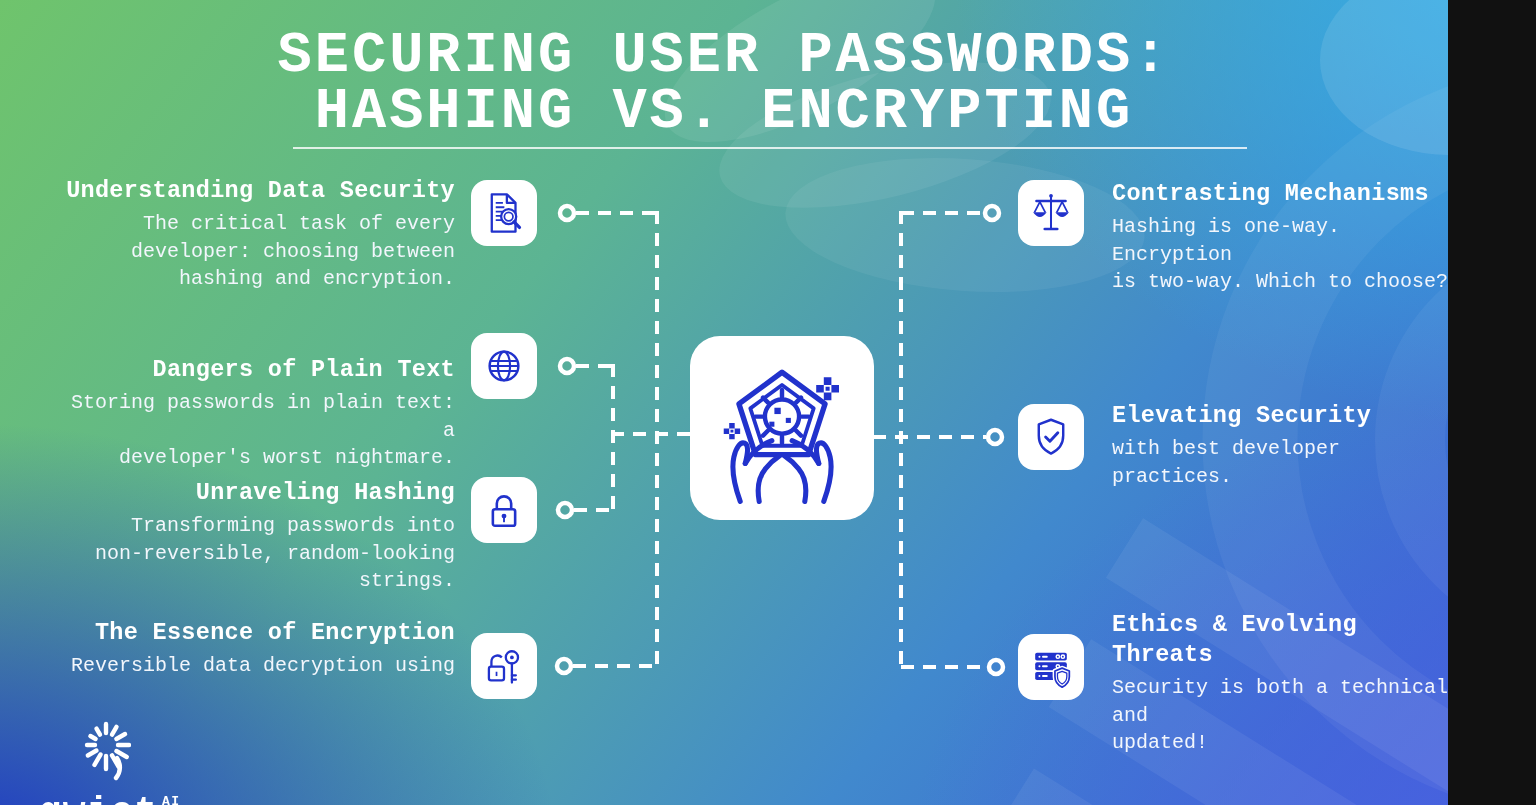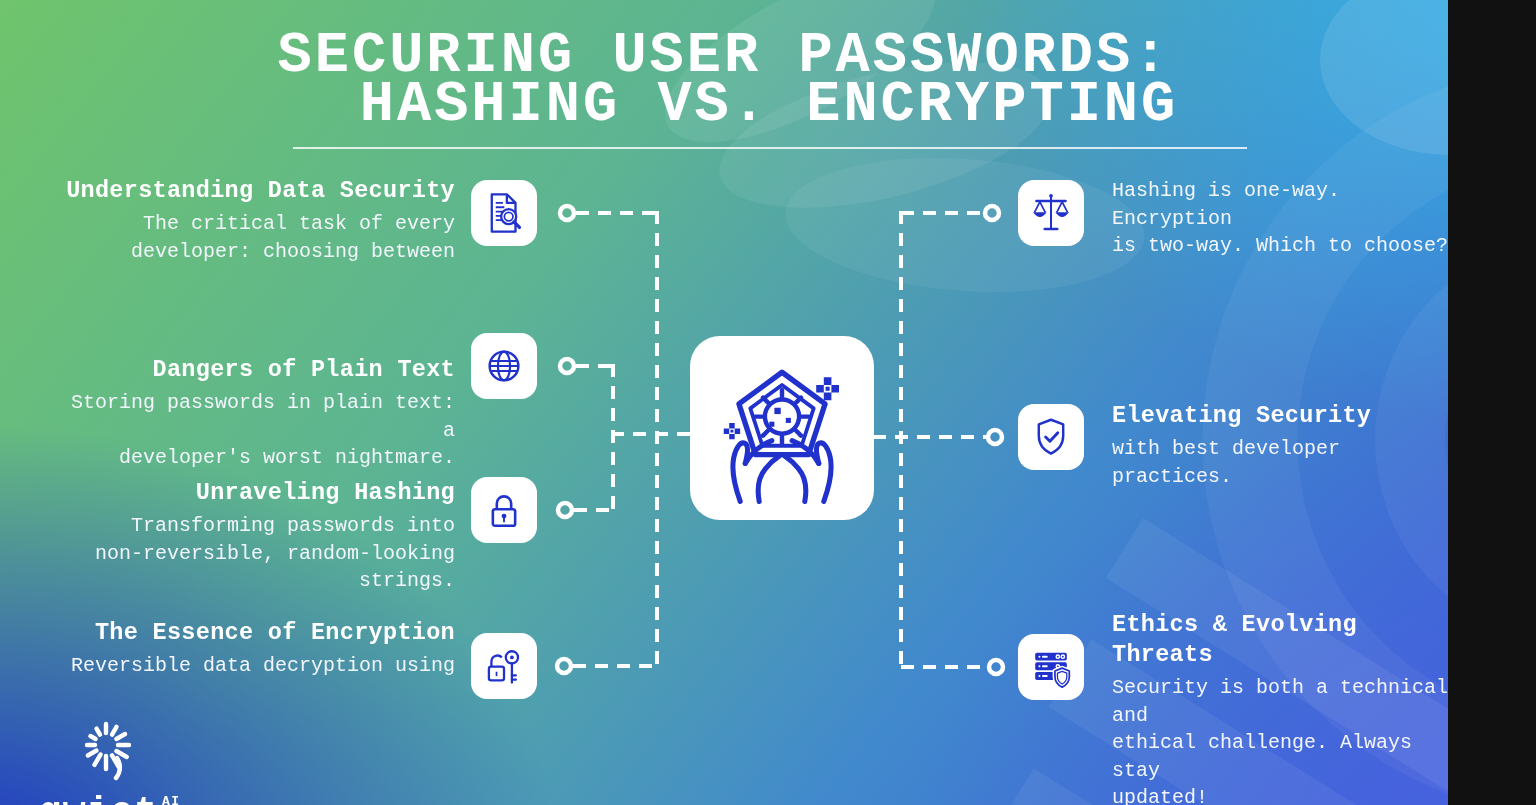--- a/index.html
+++ b/index.html
@@ -8,21 +8,21 @@
     font-family:Liberation Mono, monospace;
     background:
       radial-gradient(950px 720px at -2% 108%, #1c33c7 0%, rgba(28,51,199,0) 62%),
       radial-gradient(1050px 820px at 106% 110%, #4a63e0 0%, rgba(74,99,224,0) 60%),
       radial-gradient(950px 760px at 107% -6%, #35b3e8 0%, rgba(53,179,232,0) 63%),
       linear-gradient(128deg, #6fc46c 0%, #5cb493 36%, #4189cd 70%, #3a5fd6 100%);
   }
   .bg-decor{position:absolute;left:0;top:0;pointer-events:none;}
   .title-line{position:absolute;width:100%;text-align:center;color:#fff;
     font-weight:800;font-size:57px;line-height:56px;letter-spacing:3px;}
-  .title-line1{top:28px;} .title-line2{top:77px;padding-left:45px;}
+  .title-line1{top:28px;} .title-line2{top:84px;}
   .title-divider{position:absolute;left:293px;top:147px;width:954px;height:2px;
     background:rgba(255,255,255,.8);}
   .item-text{position:absolute;color:#fff;}
   .item-text.left{left:60px;width:395px;text-align:right;}
   .item-text.right{left:1112px;width:345px;text-align:left;}
   .item-heading{font-size:23.5px;font-weight:700;line-height:30px;letter-spacing:.3px;
     margin:2px 0 4px 0;color:#ffffff;}
   .body-line{font-size:20px;line-height:27.5px;font-weight:400;color:#f2f6fc;}
   .icon-card{position:absolute;width:66px;height:66px;background:#fff;border-radius:16px;
     display:flex;align-items:center;justify-content:center;}
@@ -84,20 +84,21 @@
       <circle cx="992" cy="213" r="7"></circle>
       <circle cx="995" cy="437" r="7"></circle>
       <circle cx="996" cy="667" r="7"></circle>
     </g>
   </svg>
 
   <div class="item-text left" style="top:174px">
     <h2 class="item-heading">Understanding Data Security</h2>
     <div class="body-line">The critical task of every</div>
     <div class="body-line">developer: choosing between</div>
+    <div class="body-line">hashing and encryption.</div>
   </div>
   <div class="icon-card" style="left:471px;top:180px">
     <svg width="46" height="46" viewBox="0 0 64 64" fill="none" stroke="#2132cc">
       <path d="M15 6 h21 l12 12 v40 h-33 z" stroke-width="3.2" stroke-linejoin="round"></path>
       <path d="M36 6 v12 h12" stroke-width="3.2" stroke-linejoin="round"></path>
       <path d="M20.5 18h10 M20.5 24h12 M20.5 30h9 M20.5 36h12 M20.5 42h10" stroke-width="2.6"></path>
       <circle cx="38.5" cy="37" r="10.5" stroke-width="3.2" fill="#fff"></circle>
       <circle cx="38.5" cy="37" r="6" stroke-width="2.4"></circle>
       <path d="M46 44.5 L53.5 52" stroke-width="4.6" stroke-linecap="round"></path>
     </svg>
@@ -188,20 +189,21 @@
         <path d="M7 31 q9.5 13 19 0 z"></path>
         <path d="M38 31 q9.5 13 19 0 z"></path>
       </g>
       <g stroke="#2132cc" stroke-width="2.4" fill="none">
         <path d="M16.5 16.5 L9 31 M16.5 16.5 L24 31"></path>
         <path d="M47.5 16.5 L40 31 M47.5 16.5 L55 31"></path>
       </g>
     </svg>
   </div>
   <div class="item-text right" style="top:177px">
+    <h2 class="item-heading">Contrasting Mechanisms</h2>
     <div class="body-line">Hashing is one-way. Encryption</div>
     <div class="body-line">is two-way. Which to choose?</div>
   </div>
 
   <div class="icon-card" style="left:1018px;top:404px">
     <svg width="46" height="46" viewBox="0 0 64 64" fill="none" stroke="#2132cc">
       <path d="M32 8 L49 14.5 V30 C49 43 42 50.5 32 55 C22 50.5 15 43 15 30 V14.5 Z" stroke-width="3.4" stroke-linejoin="round"></path>
       <path d="M24.5 32 L30.5 38 L41.5 26" stroke-width="4" stroke-linecap="round" stroke-linejoin="round"></path>
     </svg>
   </div>
@@ -233,21 +235,20 @@
       <g transform="translate(35.5 32.5)">
         <path d="M12 1 L22 5 V13 C22 20 18 24.5 12 27.5 C6 24.5 2 20 2 13 V5 Z" fill="none" stroke="#ffffff" stroke-width="6.5" stroke-linejoin="round"></path>
         <path d="M12 1 L22 5 V13 C22 20 18 24.5 12 27.5 C6 24.5 2 20 2 13 V5 Z" fill="#ffffff" stroke="#2132cc" stroke-width="2.4" stroke-linejoin="round"></path>
         <path d="M12 5.5 L18.5 8 V13 C18.5 17.8 16 21 12 23.2 C8 21 5.5 17.8 5.5 13 V8 Z" fill="none" stroke="#2132cc" stroke-width="1.8" stroke-linejoin="round"></path>
       </g>
     </svg>
   </div>
   <div class="item-text right" style="top:608px">
     <h2 class="item-heading">Ethics &amp; Evolving Threats</h2>
     <div class="body-line">Security is both a technical and</div>
-    <div class="body-line">ethical challenge. Always stay</div>
     <div class="body-line">updated!</div>
   </div>
 
   <div class="logo">
     <svg width="48" height="66" viewBox="0 0 48 66">
       <g stroke="#ffffff" stroke-width="4.4" stroke-linecap="round" fill="none">
         <g>
           <line x1="23" y1="15" x2="23" y2="6" transform="rotate(0 23 27)"></line>
           <line x1="23" y1="15" x2="23" y2="6" transform="rotate(30 23 27)"></line>
           <line x1="23" y1="15" x2="23" y2="5" transform="rotate(60 23 27)"></line>

